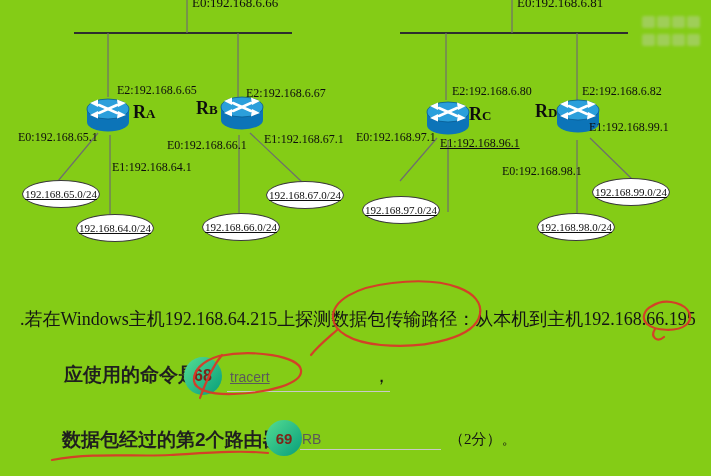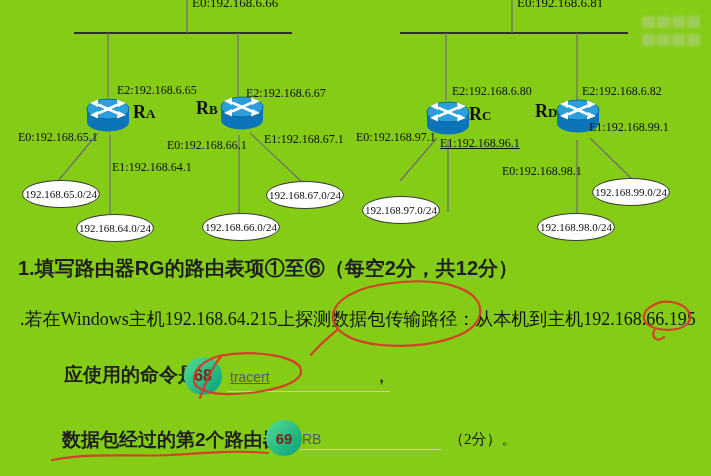--- a/index.html
+++ b/index.html
@@ -16,21 +16,21 @@
   .buslabel { font-size:13px; }
   .rname {
     position:absolute; font-size:18px; font-weight:bold; color:#0d0d0d;
     font-family:"Liberation Serif", serif; white-space:nowrap;
   }
   .rname .sub { font-size:13px; }
   .net {
     position:absolute; width:78px; height:28px; border:1.4px solid #3a3a3a;
     border-radius:50%; background:#fff; display:flex; align-items:center;
     justify-content:center; font-size:11px; font-family:"Liberation Serif", serif;
-    white-space:nowrap; color:#0d0d0d;
+    white-space:nowrap; color:#0d0d0d;text-decoration:underline;
   }
   .router { position:absolute; width:44px; height:40px; }
   .qtext-sans {
     position:absolute; font-family:"Liberation Sans", sans-serif;
     font-weight:600; color:#1f1f1f; white-space:nowrap;
   }
   .qtext-serif {
     position:absolute; font-family:"Liberation Serif", serif;
     color:#141414; white-space:nowrap;
   }
@@ -175,21 +175,20 @@
   <div class="iface" style="left:589px; top:121px;">E1:192.168.99.1</div>
 
   <div class="net" style="left:22px;  top:180px;">192.168.65.0/24</div>
   <div class="net" style="left:76px;  top:214px;">192.168.64.0/24</div>
   <div class="net" style="left:202px; top:213px;">192.168.66.0/24</div>
   <div class="net" style="left:266px; top:181px;">192.168.67.0/24</div>
   <div class="net" style="left:362px; top:180px;margin-top:16px;">192.168.97.0/24</div>
   <div class="net" style="left:537px; top:213px;">192.168.98.0/24</div>
   <div class="net" style="left:592px; top:178px;">192.168.99.0/24</div>
 
-  <div class="qtext-sans" style="left:18px; top:255px; font-size:20px;">1.填写路由器RG的路由表项①至⑥（每空2分，共12分）</div>
   <div class="qtext-serif" style="left:20px; top:307px; font-size:18px;">.若在Windows主机192.168.64.215上探测数据包传输路径：从本机到主机192.168.66.195</div>
 
   <div class="qtext-sans" style="left:64px; top:362px; font-size:19px;">应使用的命令是</div>
   <div class="badge" style="left:184px; top:357px; width:38px; height:38px; font-size:16px;">
       <span>68</span>
     </div>
   <div class="answer" style="left:230px; top:369px;text-decoration:underline;">tracert</div>
   <div class="blank" style="left:227px; top:391px; width:163px;"></div>
   <div class="qtext-serif" style="left:372px; top:363px; font-size:19px;">，</div>
 

